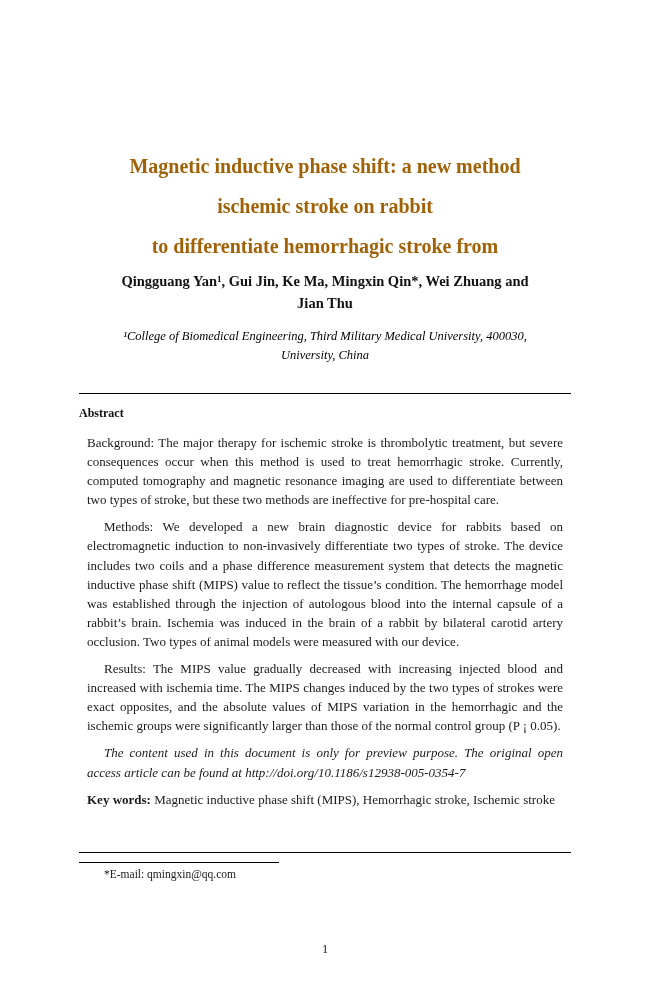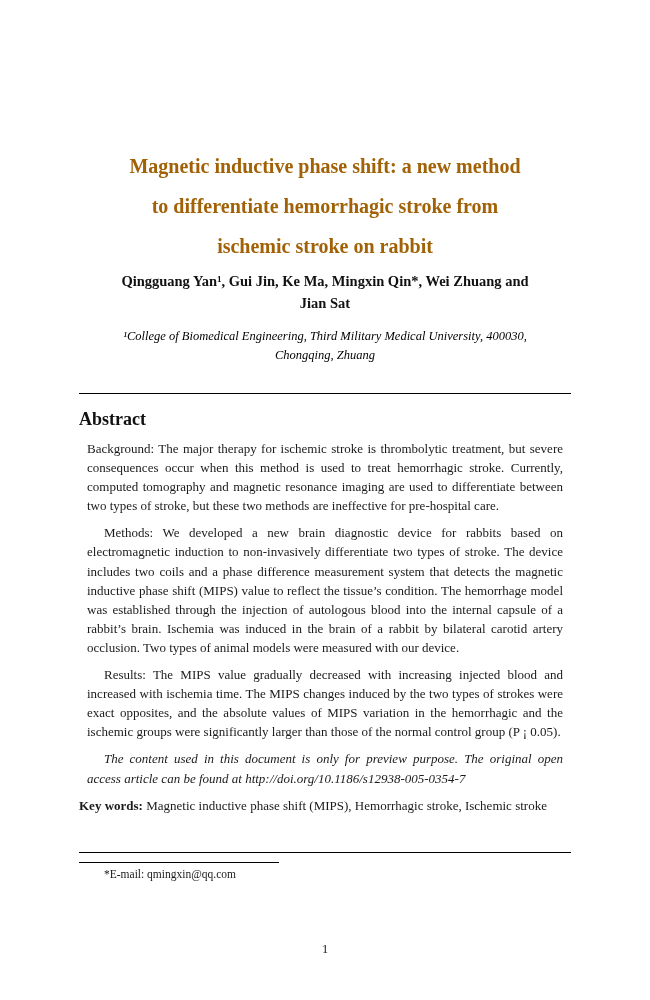--- a/index.html
+++ b/index.html
@@ -70,33 +70,32 @@
     position: absolute;
     top: 402px;
     left: 79px;
     width: 492px;
     font-size: 13px;
     line-height: 19.1px;
     color: #1a1a1a;
   }
   .abs-heading {
     font-weight: bold;
-    font-size: 18px;
+    font-size: 12px;
     line-height: 23px;
     color: #111111;
-    margin-top: 6px;
   }
   .para {
     margin: 8px;
     text-align: justify;
   }
   .para.indent { text-indent: 17px; }
   .para.italic { font-style: italic; }
   .keywords {
-    margin: 6px 0 0 0;
+    margin: 6px 0 0 8px;
     text-align: justify;
   }
   .kw-label { font-weight: bold; }
   
   .footnote {
     position: absolute;
     top: 866px;
     left: 104px;
     width: 475px;
     font-size: 11.5px;
@@ -114,32 +113,32 @@
     color: #1a1a1a;
   }
 </style>
 </head>
 <body>
 
 <div class="page">
 
   <h1 class="title">
     <span class="tl">Magnetic inductive phase shift: a new method</span>
+    <span class="tl">ischemic stroke on rabbit</span>
     <span class="tl">to differentiate hemorrhagic stroke from</span>
-    <span class="tl">ischemic stroke on rabbit</span>
   </h1>
 
   <div class="authors">
     <span class="al">Qingguang Yan¹, Gui Jin, Ke Ma, Mingxin Qin*, Wei Zhuang and</span>
-    <span class="al">Jian Sat</span>
+    <span class="al">Jian Thu</span>
   </div>
 
   <div class="affiliation">
     <span class="fl">¹College of Biomedical Engineering, Third Military Medical University, 400030,</span>
-    <span class="fl">Chongqing, Zhuang</span>
+    <span class="fl">University, China</span>
   </div>
 
   <div class="rule rule-abstract"></div>
 
   <section class="abstract">
     <div class="abs-heading">Abstract</div>
     <p class="para">Background: The major therapy for ischemic stroke is thrombolytic treatment, but severe consequences occur when this method is used to treat hemorrhagic stroke.  Currently, computed tomography and magnetic resonance imaging are used to differentiate between two types of stroke, but these two methods are ineffective for pre-hospital care.</p>
     <p class="para indent">Methods: We developed a new brain diagnostic device for rabbits based on electromagnetic induction to non-invasively differentiate two types of stroke.  The device includes two coils and a phase difference measurement system that detects the magnetic inductive phase shift (MIPS) value to reflect the tissue’s condition. The hemorrhage model was established through the injection of autologous blood into the internal capsule of a rabbit’s brain.  Ischemia was induced in the brain of a rabbit by bilateral carotid artery occlusion. Two types of animal models were measured with our device.</p>
     <p class="para indent">Results: The MIPS value gradually decreased with increasing injected blood and increased with ischemia time. The MIPS changes induced by the two types of strokes were exact opposites, and the absolute values of MIPS variation in the hemorrhagic and the ischemic groups were significantly larger than those of the normal control group (P ¡ 0.05).</p>
     <p class="para indent italic">The content used in this document is only for preview purpose.  The original open access article can be found at http://doi.org/10.1186/s12938-005-0354-7</p>

